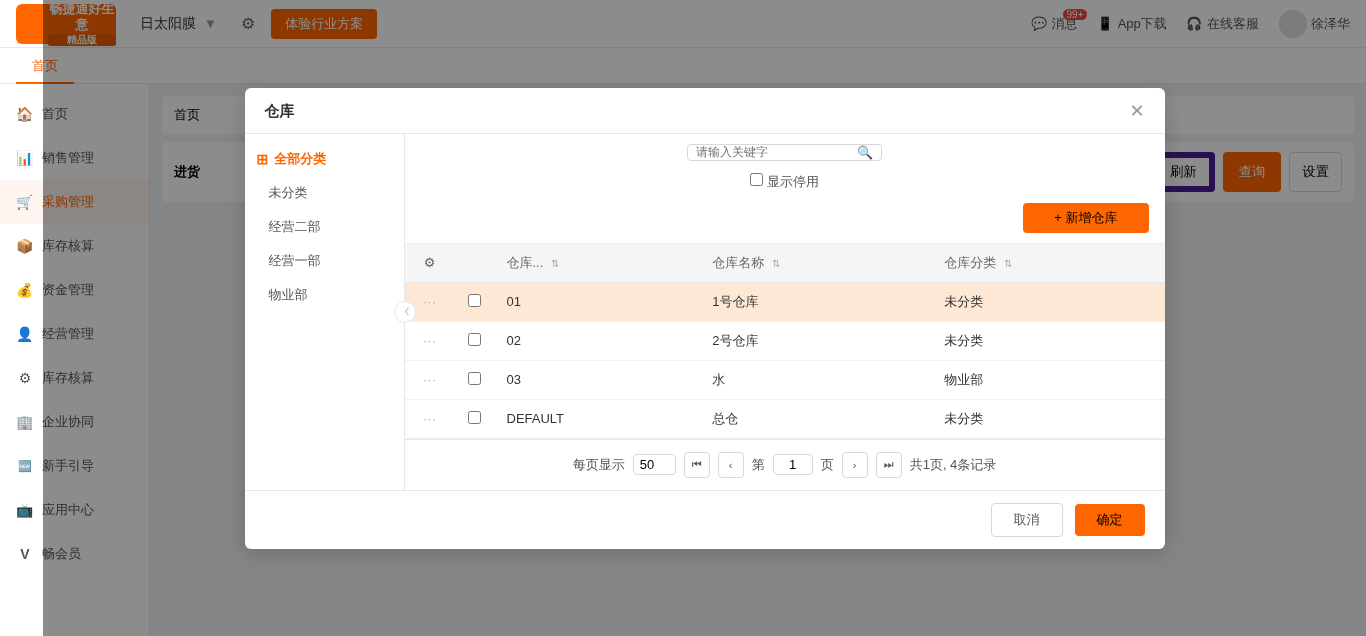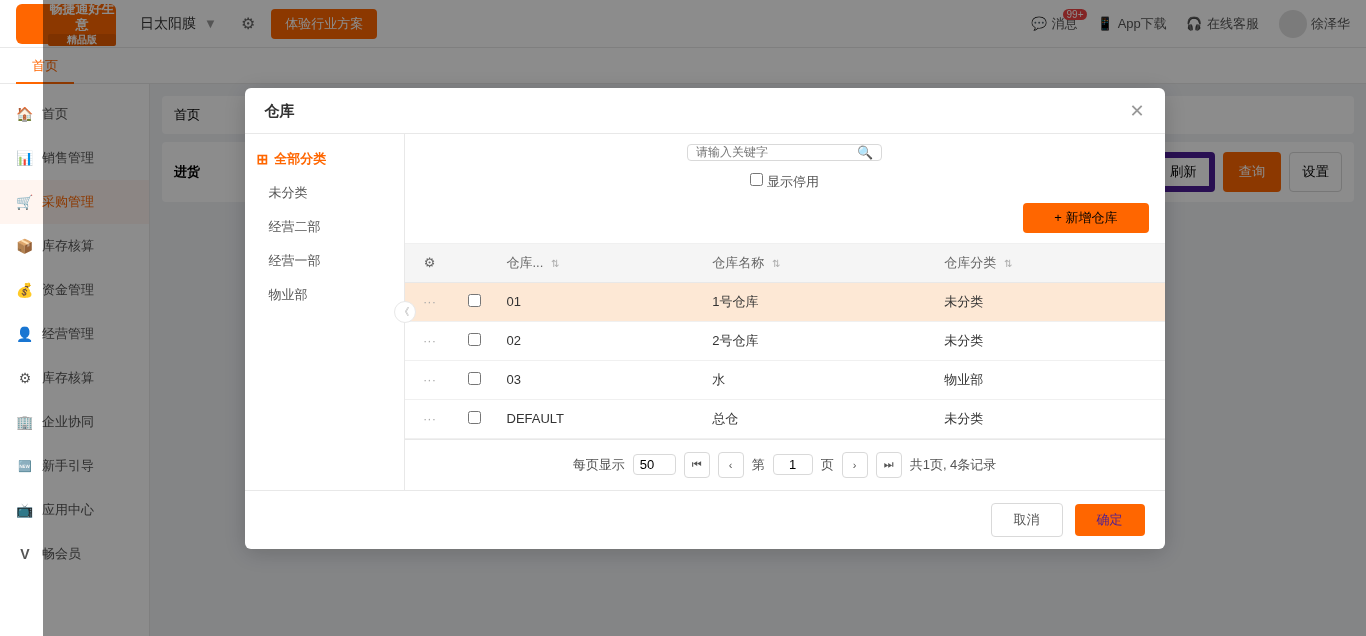--- a/index.html
+++ b/index.html
@@ -392,21 +392,21 @@
       border: 1px solid #d9d9d9;
       background: #fff;
       border-radius: 4px;
       cursor: pointer;
       font-size: 13px;
       color: #555;
     }
     .confirm-btn {
       padding: 7px 22px;
       background: #ff6600;
-      color: #4c1d95;
+      color: #000000;
       border: none;
       border-radius: 4px;
       cursor: pointer;
       font-size: 13px;
     }
 
     
     input[type="checkbox"] { cursor: pointer; }
 
     

